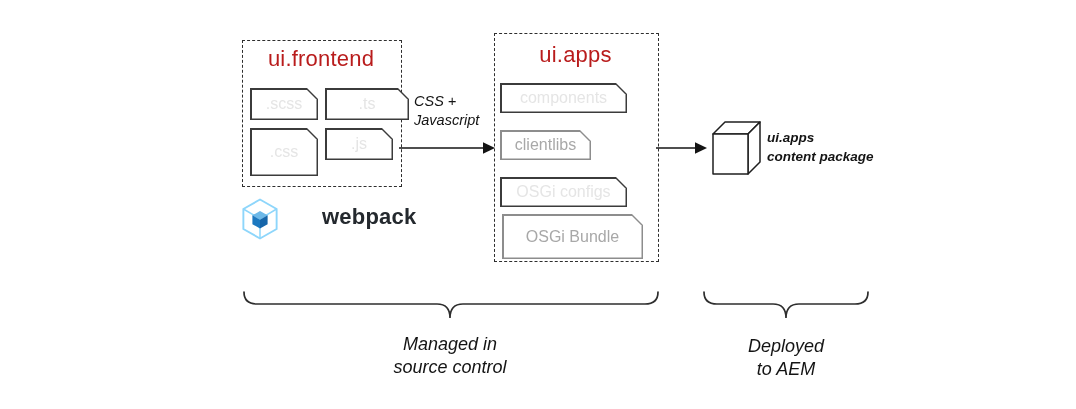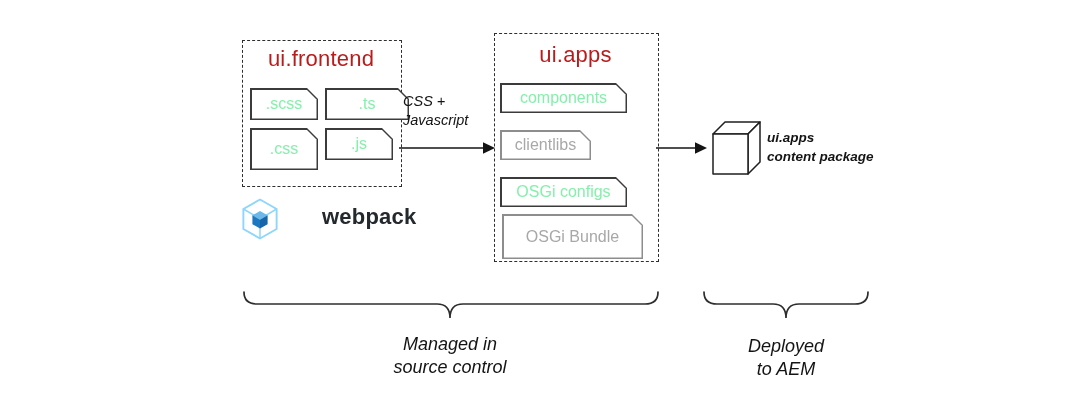--- a/index.html
+++ b/index.html
@@ -41,21 +41,21 @@
     content: "";
     position: absolute;
     inset: 1.5px;
     background: #ffffff;
     clip-path: polygon(0 0, calc(100% - 10px) 0, 100% 10px, 100% 100%, 0 100%);
   }
   .file .lbl {
     position: relative;
     z-index: 2;
     font-size: 16px;
-    color: #86efac;
+    color: #e5e5e5;
     white-space: nowrap;
   }
   .file.muted { background: #8d8d8d; }
   .file.muted .lbl { color: #a8a8a8; }
 
   
   .annot {
     position: absolute;
     font-style: italic;
     color: #141414;
@@ -82,40 +82,40 @@
   <div class="group-title" style="left:242px; top:46px; width:158px;">ui.frontend</div>
 
   <div class="file" style="left:250px; top:88px; width:68px; height:32px;">
     <span class="inner"></span>
     <span class="lbl">.scss</span>
   </div>
   <div class="file" style="left:325px; top:88px; width:84px; height:32px;">
     <span class="inner"></span>
     <span class="lbl">.ts</span>
   </div>
-  <div class="file" style="left:250px; top:128px; width:68px; height:42px;text-align:center;">
+  <div class="file" style="left:250px; top:128px; width:68px; height:48px;text-align:center;">
     <span class="inner"></span>
     <span class="lbl">.css</span>
   </div>
   <div class="file" style="left:325px; top:128px; width:68px; height:32px;">
     <span class="inner"></span>
     <span class="lbl">.js</span>
   </div>
 
   <svg class="abs" style="left:241px; top:198px;" width="38" height="42" viewBox="0 0 40 44">
     <polygon points="20,1.5 37.5,11.5 37.5,32.5 20,42.5 2.5,32.5 2.5,11.5" fill="#ffffff" stroke="#8ED6FB" stroke-width="2"></polygon>
     <polyline points="2.5,11.5 20,21.8 37.5,11.5" fill="none" stroke="#8ED6FB" stroke-width="1.6"></polyline>
     <line x1="20" y1="21.8" x2="20" y2="42.5" stroke="#8ED6FB" stroke-width="1.6"></line>
     <polygon points="20,13.5 28,18.1 20,22.7 12,18.1" fill="#6cb8e8"></polygon>
     <polygon points="12,18.1 20,22.7 20,32 12,27.4" fill="#1C78C0"></polygon>
     <polygon points="28,18.1 20,22.7 20,32 28,27.4" fill="#1565a9"></polygon>
   </svg>
   <div class="webpack-word" style="left:285px; top:204px;margin-left:37px;">webpack</div>
 
-  <div class="annot flow-label" style="left:403px; top:92px; width:80px;font-style:italic;">
+  <div class="annot flow-label" style="left:414px; top:92px; width:80px;font-style:italic;">
     <div>CSS +</div>
     <div>Javascript</div>
   </div>
   <svg class="abs" style="left:399px; top:137px;" width="97" height="22" viewBox="0 0 97 22">
     <line x1="0" y1="11" x2="85" y2="11" stroke="#141414" stroke-width="1.7"></line>
     <polygon points="84,5.2 96,11 84,16.8" fill="#141414"></polygon>
   </svg>
 
   <div class="dashed-box" style="left:494px; top:33px; width:163px; height:227px;"></div>
   <div class="group-title" style="left:494px; top:42px; width:163px;">ui.apps</div>

